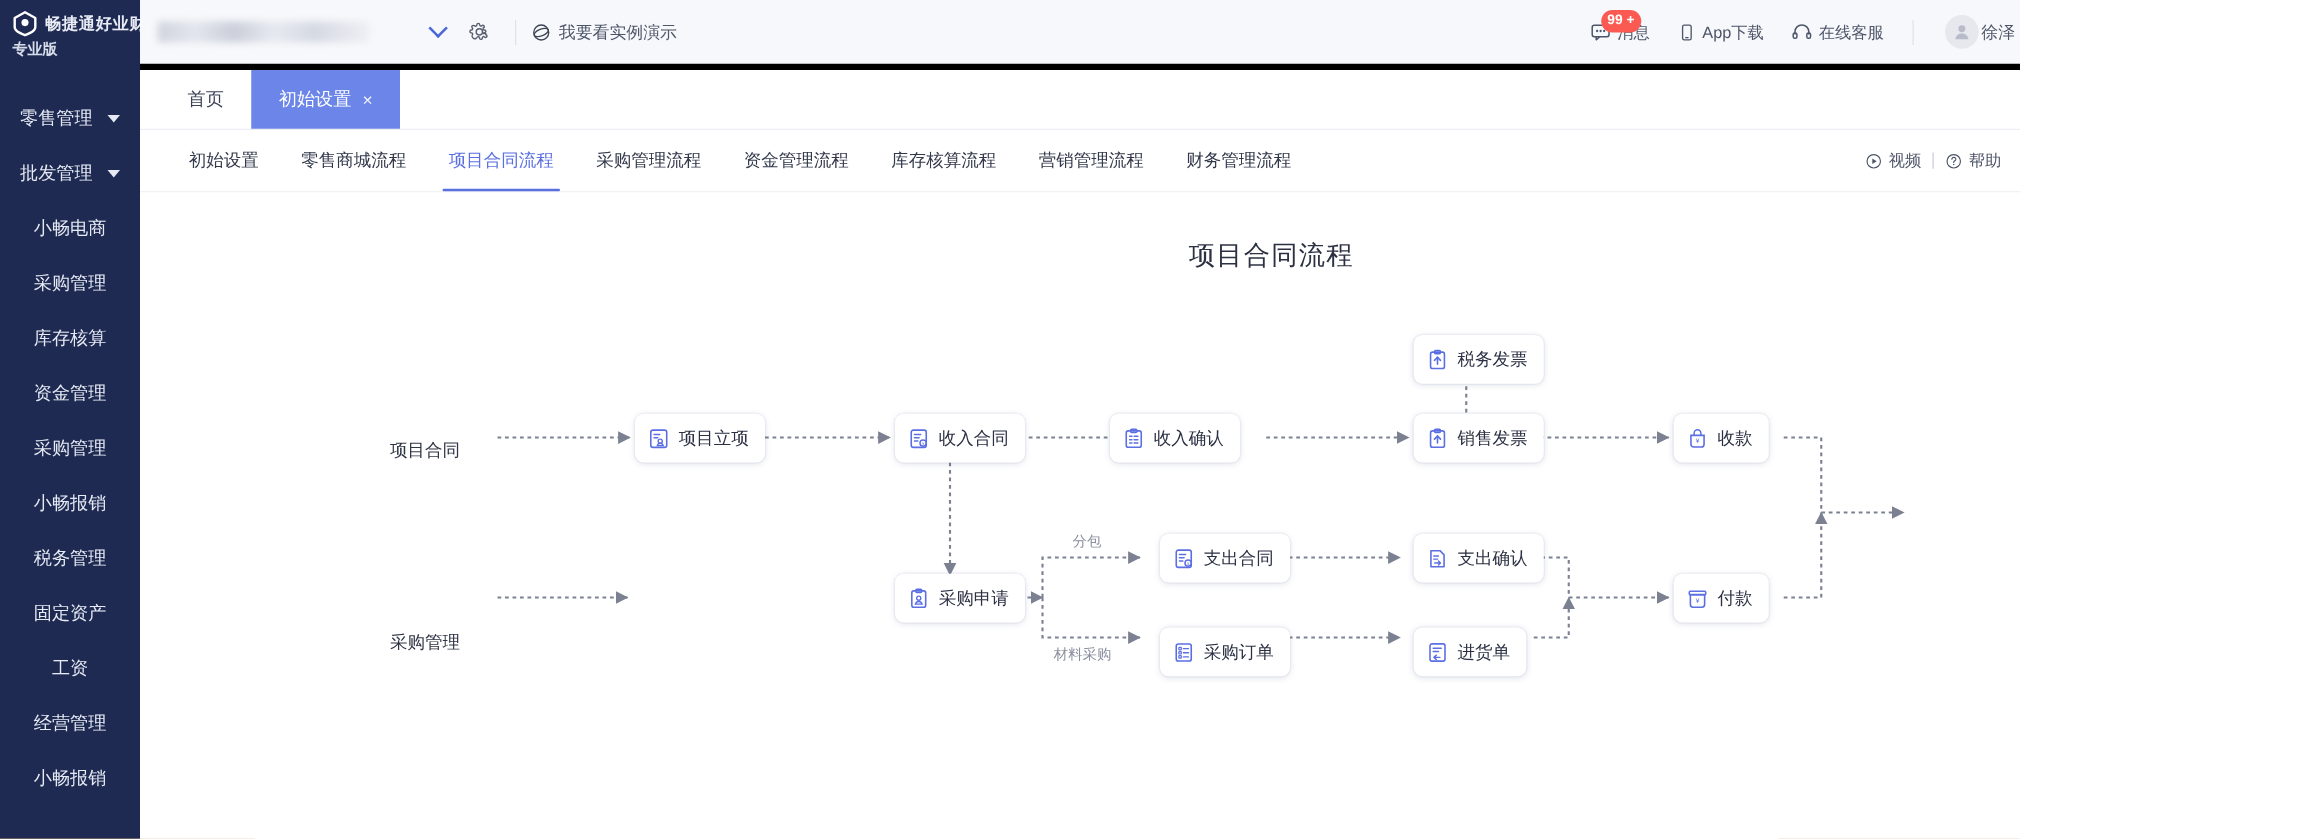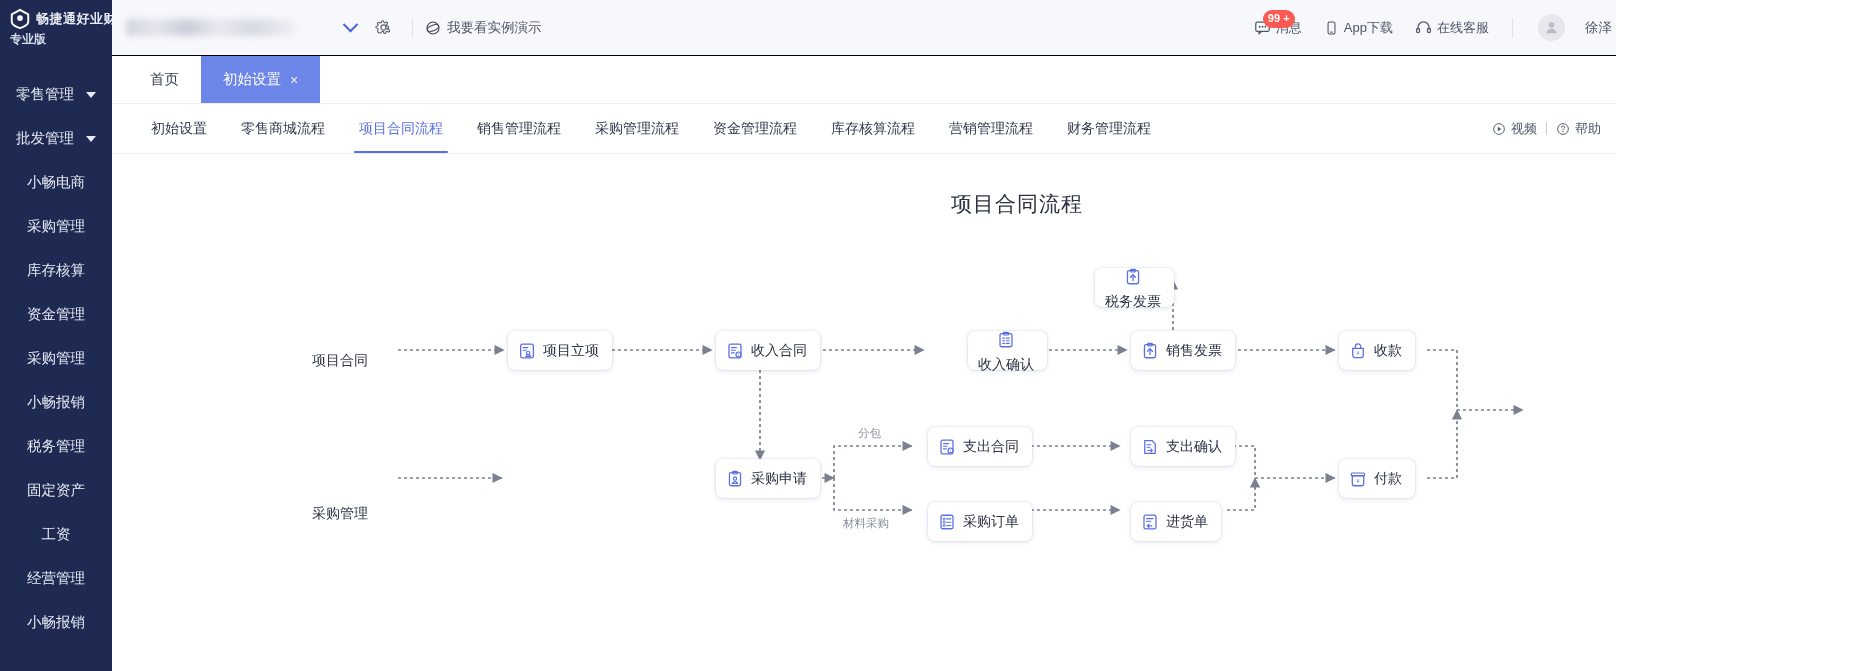--- a/index.html
+++ b/index.html
@@ -34,21 +34,21 @@
     width: 0; height: 0; border-left: 5px solid transparent; border-right: 5px solid transparent;
     border-top: 6px solid #e6eaf4; display: inline-block; margin-top: 2px;
   }
 
   
   .main { flex: 1 1 auto; display: flex; flex-direction: column; min-width: 0; background:#fff; }
 
   
   .topbar {
     height: 56px; background: #f7f8fb; display: flex; align-items: center;
-    border-bottom: 1px solid #000000; padding-left: 6px; flex: 0 0 56px;
+    border-bottom: 5px solid #000000; padding-left: 6px; flex: 0 0 56px;
   }
   .org-select { display: flex; align-items: center; width: 248px; position: relative; padding-left: 8px;}
   .org-blur {
     width: 170px; height: 17px; border-radius: 2px;
     background: linear-gradient(90deg,#cfd3dd 0%, #e2e5ec 18%, #c9cdd9 36%, #e6e9ef 55%, #d4d8e2 74%, #eef0f4 100%);
     filter: blur(3px); opacity: .95;
   }
   .chev {
     margin-left: auto; margin-right: 10px; width: 11px; height: 11px;
     border-right: 2px solid #4a66d8; border-bottom: 2px solid #4a66d8;
@@ -59,21 +59,21 @@
   .demo-link { display: flex; align-items: center; gap: 6px; font-size: 13.5px; color: #4d5568; cursor: pointer; }
   .topbar-right { margin-left: auto; display: flex; align-items: center; padding-right: 4px; gap: 0px; }
   .tb-item {
     display: flex; align-items: center; gap: 5px; font-size: 13px; color: #4d5568;
     padding: 0 11px; cursor: pointer; position: relative; white-space: nowrap;
   }
   .badge {
     position: absolute; top: -9px; left: 20px; background: #fb5a52; color: #fff;
     font-size: 11px; line-height: 1; padding: 3px 5px 4px 5px; border-radius: 9px; font-weight: 700;
   }
-  .avatar-wrap { display:flex; align-items:center; gap: 20px; padding-left: 13px; }
+  .avatar-wrap { display:flex; align-items:center; gap: 2px; padding-left: 13px; }
   .avatar {
     width: 27px; height: 27px; border-radius: 50%; background: #e6e8ee;
     display: flex; align-items: center; justify-content: center;
   }
   .uname { font-size: 13.5px; color: #4d5568; white-space: nowrap; }
 
   
   .tabstrip {
     height: 48px; background: #fff; display: flex; align-items: stretch;
     padding-left: 16px; flex: 0 0 48px; border-bottom: 1px solid #eceef3;
@@ -271,23 +271,20 @@
       <div class="stab">
         <span>初始设置</span>
         </div>
       <div class="stab">
         <span>零售商城流程</span>
         </div>
       <div class="stab active">
         <span>项目合同流程</span>
         </div>
       <div class="stab">
-        <span>销售管理流程</span>
-        </div>
-      <div class="stab">
         <span>采购管理流程</span>
         </div>
       <div class="stab">
         <span>资金管理流程</span>
         </div>
       <div class="stab">
         <span>库存核算流程</span>
         </div>
       <div class="stab">
         <span>营销管理流程</span>
@@ -380,21 +377,21 @@
           <rect x="4" y="2.8" width="16" height="18.4" rx="2.2" fill="none" stroke="#5b6fe3" stroke-width="1.7"></rect>
           <line x1="7.4" y1="7.4" x2="14" y2="7.4" stroke="#5b6fe3" stroke-width="1.6" stroke-linecap="round"></line>
           <line x1="7.4" y1="11" x2="12.4" y2="11" stroke="#5b6fe3" stroke-width="1.6" stroke-linecap="round"></line>
           <line x1="7.4" y1="14.4" x2="11" y2="14.4" stroke="#5b6fe3" stroke-width="1.6" stroke-linecap="round"></line>
           <circle cx="16.6" cy="16.6" r="3.3" fill="#fff" stroke="#5b6fe3" stroke-width="1.6"></circle>
           <text x="16.6" y="18.4" font-size="4.4" text-anchor="middle" fill="#5b6fe3">¥</text>
         </svg>
         <span>收入合同</span>
       </div>
 
-      <div class="node" style="left:856px; top:177px;flex-direction:column;">
+      <div class="node" style="left:776px; top:177px;">
         <svg width="18" height="18" viewBox="0 0 24 24">
           <rect x="4" y="3.6" width="16" height="17.4" rx="2.2" fill="none" stroke="#5b6fe3" stroke-width="1.7"></rect>
           <rect x="8.6" y="1.8" width="6.8" height="3.6" rx="1.2" fill="none" stroke="#5b6fe3" stroke-width="1.5"></rect>
           <line x1="7.6" y1="9.4" x2="10" y2="9.4" stroke="#5b6fe3" stroke-width="1.6" stroke-linecap="round"></line>
           <line x1="12.4" y1="9.4" x2="16.4" y2="9.4" stroke="#5b6fe3" stroke-width="1.6" stroke-linecap="round"></line>
           <line x1="7.6" y1="13" x2="10" y2="13" stroke="#5b6fe3" stroke-width="1.6" stroke-linecap="round"></line>
           <line x1="12.4" y1="13" x2="16.4" y2="13" stroke="#5b6fe3" stroke-width="1.6" stroke-linecap="round"></line>
           <line x1="7.6" y1="16.6" x2="10" y2="16.6" stroke="#5b6fe3" stroke-width="1.6" stroke-linecap="round"></line>
           <line x1="12.4" y1="16.6" x2="16.4" y2="16.6" stroke="#5b6fe3" stroke-width="1.6" stroke-linecap="round"></line>
         </svg>
@@ -404,21 +401,21 @@
       <div class="node" style="left:1019px; top:177px;">
         <svg width="18" height="18" viewBox="0 0 24 24">
           <rect x="4.6" y="3.6" width="14.8" height="17.4" rx="2.2" fill="none" stroke="#5b6fe3" stroke-width="1.7"></rect>
           <rect x="8.8" y="1.8" width="6.4" height="3.6" rx="1.2" fill="none" stroke="#5b6fe3" stroke-width="1.5"></rect>
           <line x1="12" y1="16.6" x2="12" y2="9.2" stroke="#5b6fe3" stroke-width="1.7" stroke-linecap="round"></line>
           <path d="M8.8 12.4 L12 9 L15.2 12.4" fill="none" stroke="#5b6fe3" stroke-width="1.7" stroke-linecap="round" stroke-linejoin="round"></path>
         </svg>
         <span>销售发票</span>
       </div>
 
-      <div class="node" style="left:983px; top:114px;flex-direction:column;">
+      <div class="node" style="left:1019px; top:114px;">
         <svg width="18" height="18" viewBox="0 0 24 24">
           <rect x="4.6" y="3.6" width="14.8" height="17.4" rx="2.2" fill="none" stroke="#5b6fe3" stroke-width="1.7"></rect>
           <rect x="8.8" y="1.8" width="6.4" height="3.6" rx="1.2" fill="none" stroke="#5b6fe3" stroke-width="1.5"></rect>
           <line x1="12" y1="16.6" x2="12" y2="9.2" stroke="#5b6fe3" stroke-width="1.7" stroke-linecap="round"></line>
           <path d="M8.8 12.4 L12 9 L15.2 12.4" fill="none" stroke="#5b6fe3" stroke-width="1.7" stroke-linecap="round" stroke-linejoin="round"></path>
         </svg>
         <span>税务发票</span>
       </div>
 
       <div class="node" style="left:1227px; top:177px;">

